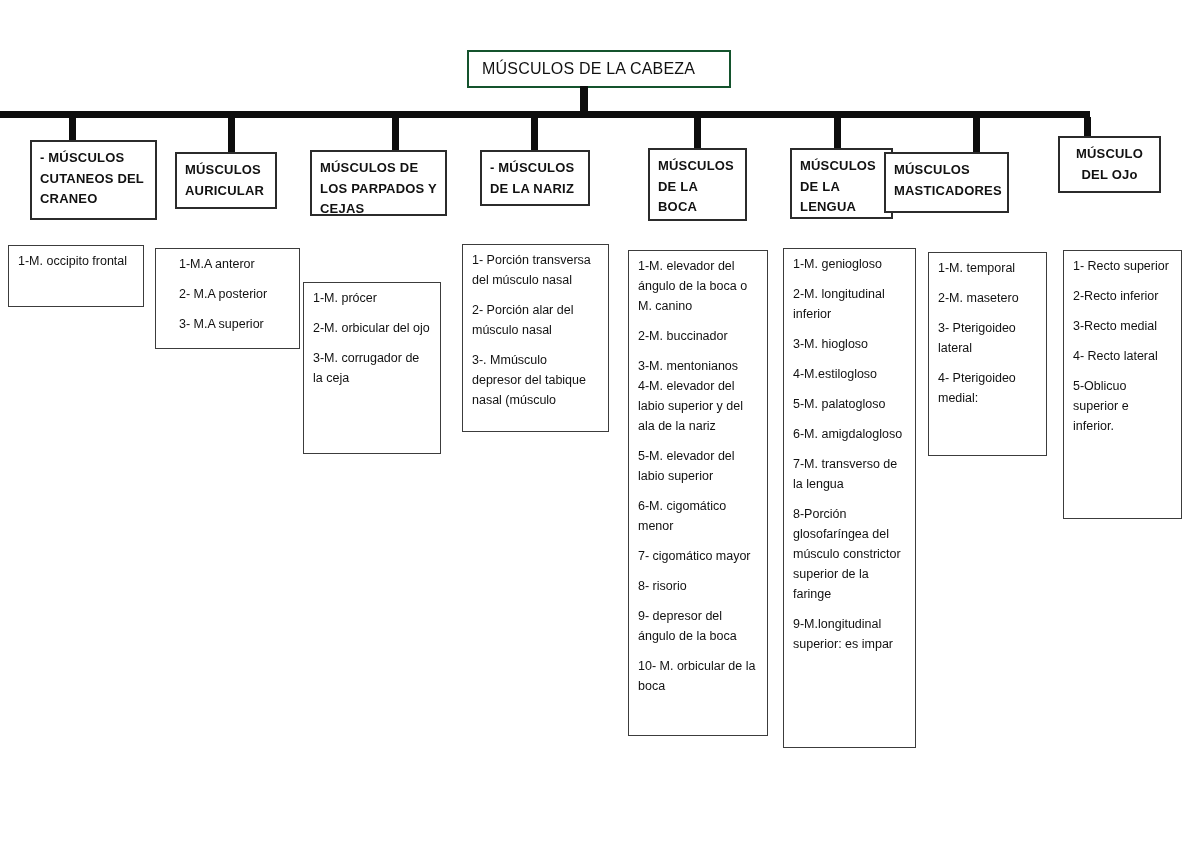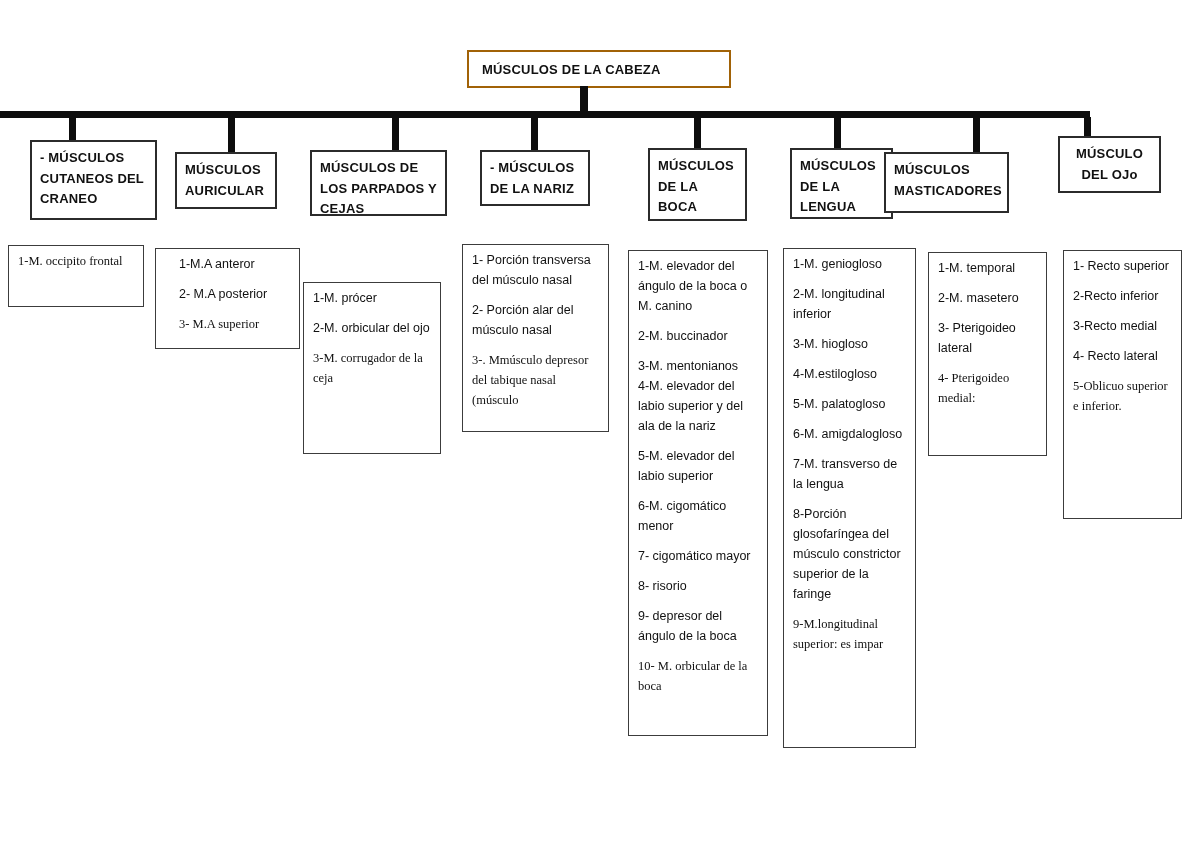--- a/index.html
+++ b/index.html
@@ -7,40 +7,40 @@
     position: relative;
     width: 1200px;
     height: 848px;
     background: #ffffff;
     font-family: "Liberation Sans", sans-serif;
     color: #111111;
     overflow: hidden;
   }
   .box { position: absolute; box-sizing: border-box; background: #ffffff; }
   .title-box {
-    border: 2px solid #a16207;
+    border: 2px solid #14532d;
     left: 467px; top: 50px; width: 264px; height: 38px;
     display: flex; align-items: center;
     padding-left: 13px;
-    font-size: 13px; font-weight: bold; letter-spacing: 0.2px;
+    font-size: 16px; font-weight: normal; letter-spacing: 0.2px;
   }
   .cat {
     border: 2px solid #2b2b2b;
     padding: 6px 8px;
     font-size: 13px; font-weight: bold; letter-spacing: 0.2px;
     line-height: 1.58;
   }
   .det {
     border: 1.5px solid #3c3c3c;
     padding: 5px 9px;
     font-size: 12.5px; font-weight: 400;
     line-height: 1.6;
   }
   .det p.item { margin: 0 0 10px 0; white-space: pre-line; }
-  .det p.item:last-child { margin-bottom: 0; font-family: Liberation Serif, serif; }
+  .det p.item:last-child { margin-bottom: 0; }
   .conn { position: absolute; background: #0d0d0d; }
 
   
   .stub   { left: 580px; top: 86px;  width: 8px;   height: 28px; }
   .hline  { left: 0px;   top: 111px; width: 1090px; height: 7px; }
   .d0 { left: 69px;   top: 117px; width: 7px; height: 24px; }
   .d1 { left: 228px;  top: 117px; width: 7px; height: 36px; }
   .d2 { left: 392px;  top: 117px; width: 7px; height: 34px; }
   .d3 { left: 531px;  top: 117px; width: 7px; height: 34px; }
   .d4 { left: 694px;  top: 117px; width: 7px; height: 32px; }

